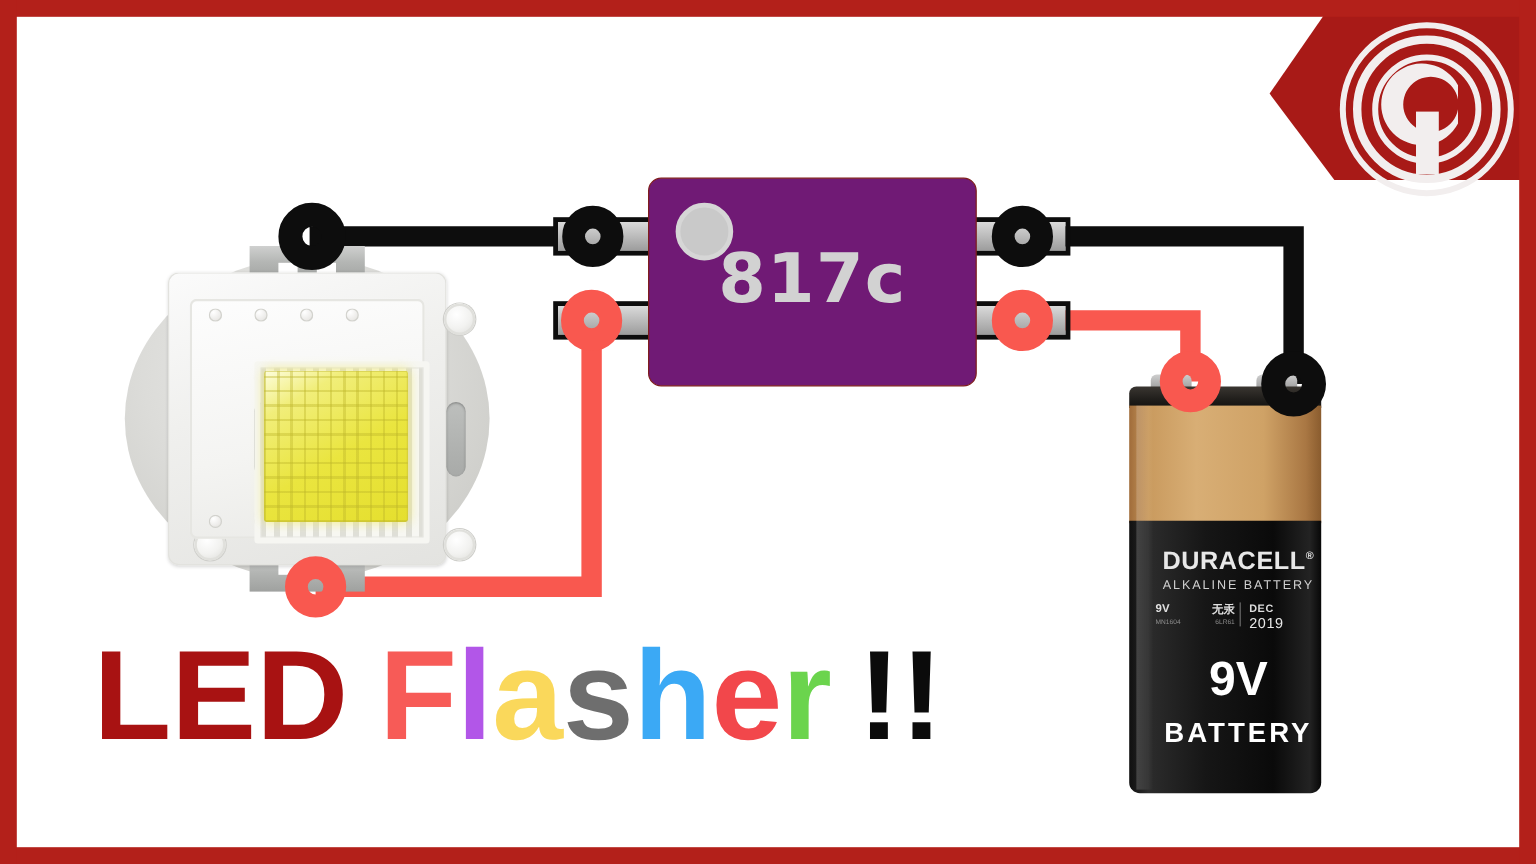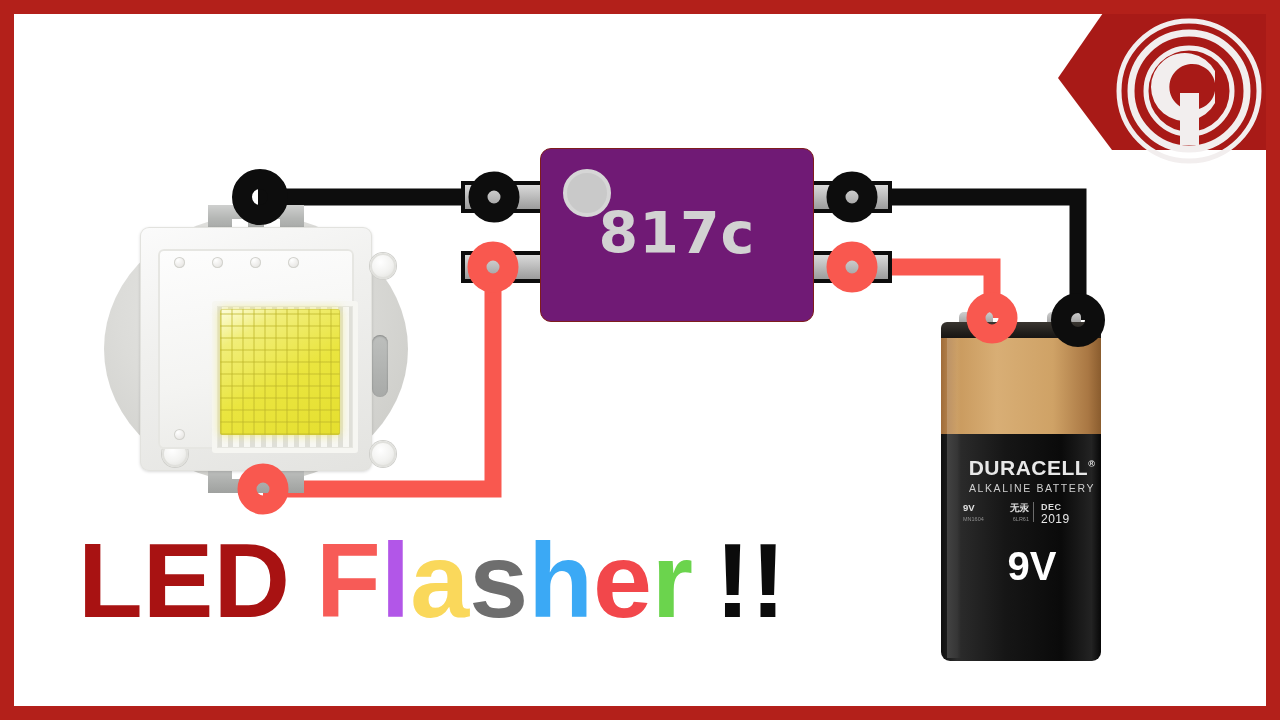--- a/index.html
+++ b/index.html
@@ -220,20 +220,21 @@
           <span>6LR61</span>
         </div>
       </div>
       <div class="spec-r">
         <div class="d1">DEC</div>
         <div class="d2">2019</div>
       </div>
     </div>
 
     <div class="bat-txt bat-9v">9V</div>
+    <div class="bat-txt bat-battery">BATTERY</div>
   </div>
 
   <div class="title" id="title-host"><span style="color: rgb(168, 18, 18);">L</span><span style="color: rgb(168, 18, 18);">E</span><span style="color: rgb(168, 18, 18);">D</span><span class="t-space">&nbsp;</span><span style="color: rgb(247, 91, 87);">F</span><span style="color: rgb(178, 86, 232);">l</span><span style="color: rgb(250, 216, 91);">a</span><span style="color: rgb(110, 110, 110);">s</span><span style="color: rgb(59, 169, 245);">h</span><span style="color: rgb(242, 71, 75);">e</span><span style="color: rgb(107, 212, 77);">r</span><span class="t-space2">&nbsp;</span><span style="color: rgb(11, 11, 11);">!</span><span style="color: rgb(11, 11, 11);">!</span></div>
 
   <div class="banner">
     <svg viewBox="0 0 250 182" width="250" height="182" xmlns="http://www.w3.org/2000/svg">
       <path d="M250 0 H 82 L 28 78 L 82 150 H 250 Z" fill="#A81A17"></path>
       <g transform="translate(159,91)">
         <circle r="70" fill="none" stroke="#f2eeee" stroke-width="5"></circle>
         <circle r="58" fill="none" stroke="#f2eeee" stroke-width="7"></circle>

